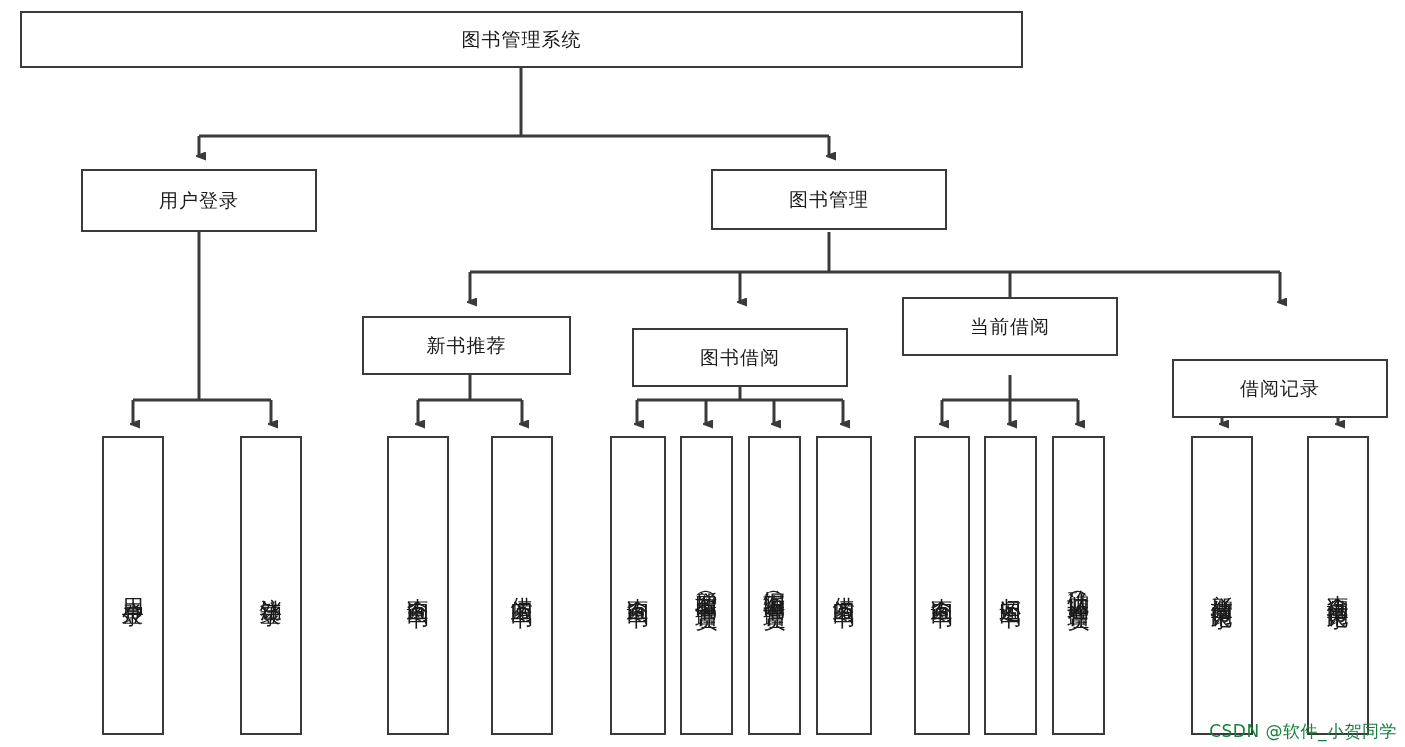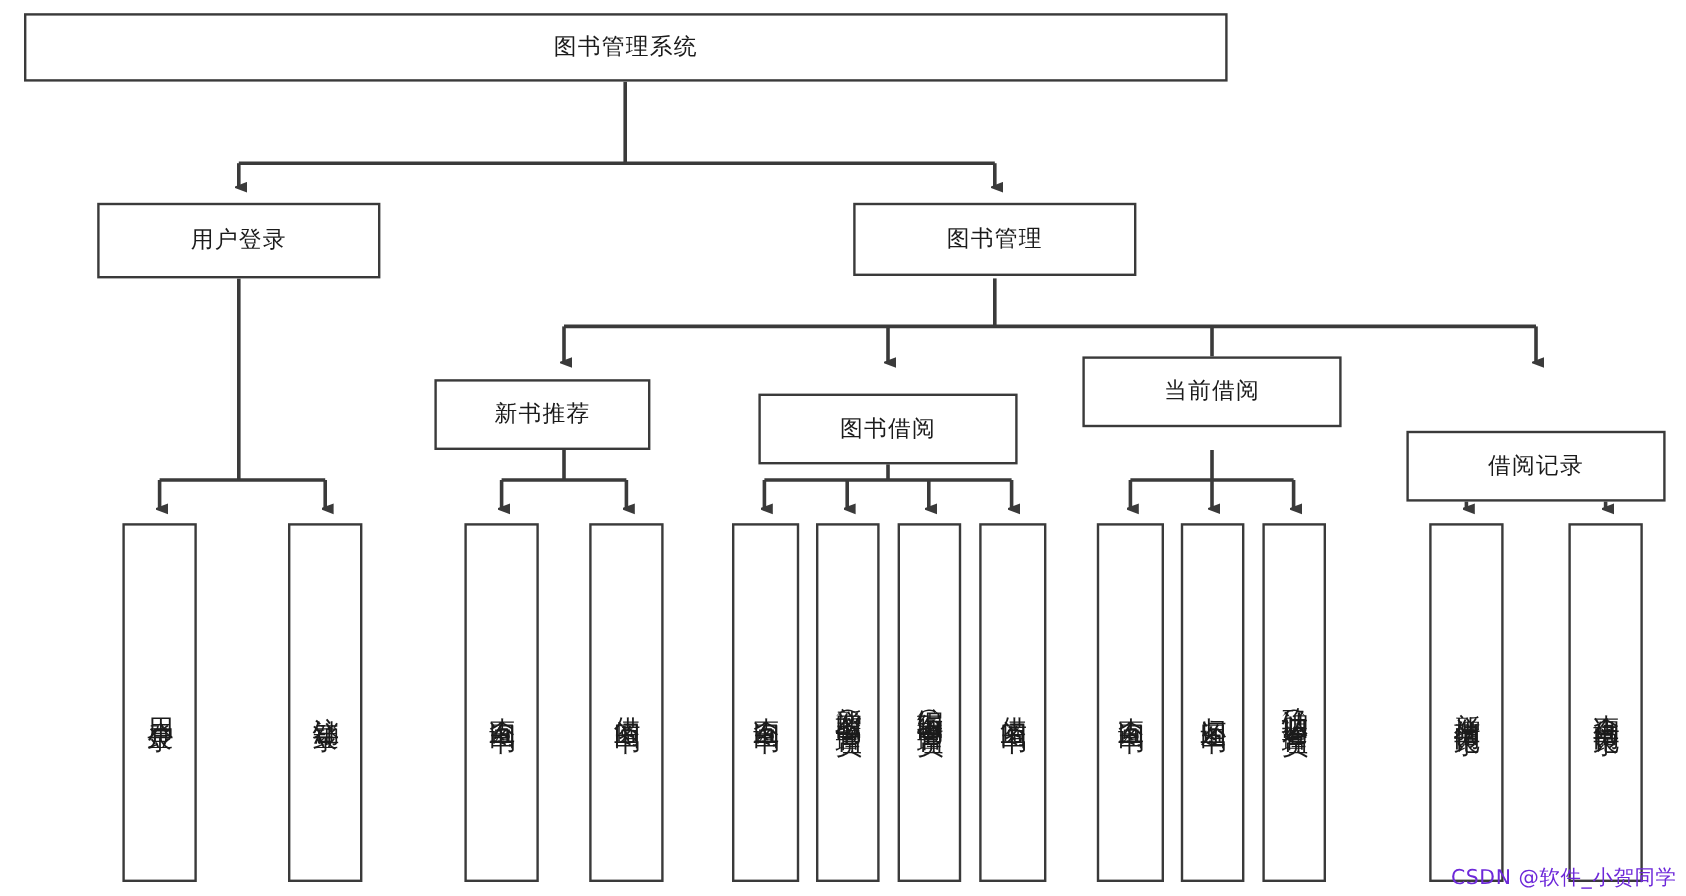--- a/index.html
+++ b/index.html
@@ -51,21 +51,21 @@
   .node.vert .vtext {
     writing-mode: vertical-rl;
     text-orientation: upright;
     display: block;
   }
   .watermark {
     position: absolute;
     right: 8px;
     bottom: 4px;
     font-size: 17px;
-    color: #6d28d9;
+    color: #15803d;
     letter-spacing: 0.5px;
     white-space: nowrap;
   }
 </style>
 </head>
 <body>
 
 <div id="canvas">
 
   <svg class="lines" viewBox="0 0 1405 747">
@@ -122,21 +122,21 @@
     <span>图书管理系统</span>
   </div>
 
   <div class="node horiz" style="left:81px; top:169px; width:236px; height:63px;">
     <span>用户登录</span>
   </div>
   <div class="node horiz" style="left:711px; top:169px; width:236px; height:61px;">
     <span>图书管理</span>
   </div>
 
-  <div class="node horiz" style="left:362px; top:316px; width:180px; height:59px;text-align:center;">
+  <div class="node horiz" style="left:362px; top:316px; width:209px; height:59px;text-align:center;">
     <span>新书推荐</span>
   </div>
   <div class="node horiz" style="left:632px; top:328px; width:216px; height:59px;">
     <span>图书借阅</span>
   </div>
   <div class="node horiz" style="left:902px; top:297px; width:216px; height:59px;">
     <span>当前借阅</span>
   </div>
   <div class="node horiz" style="left:1172px; top:316px; width:216px; height:59px;margin-top:43px;">
     <span>借阅记录</span>

